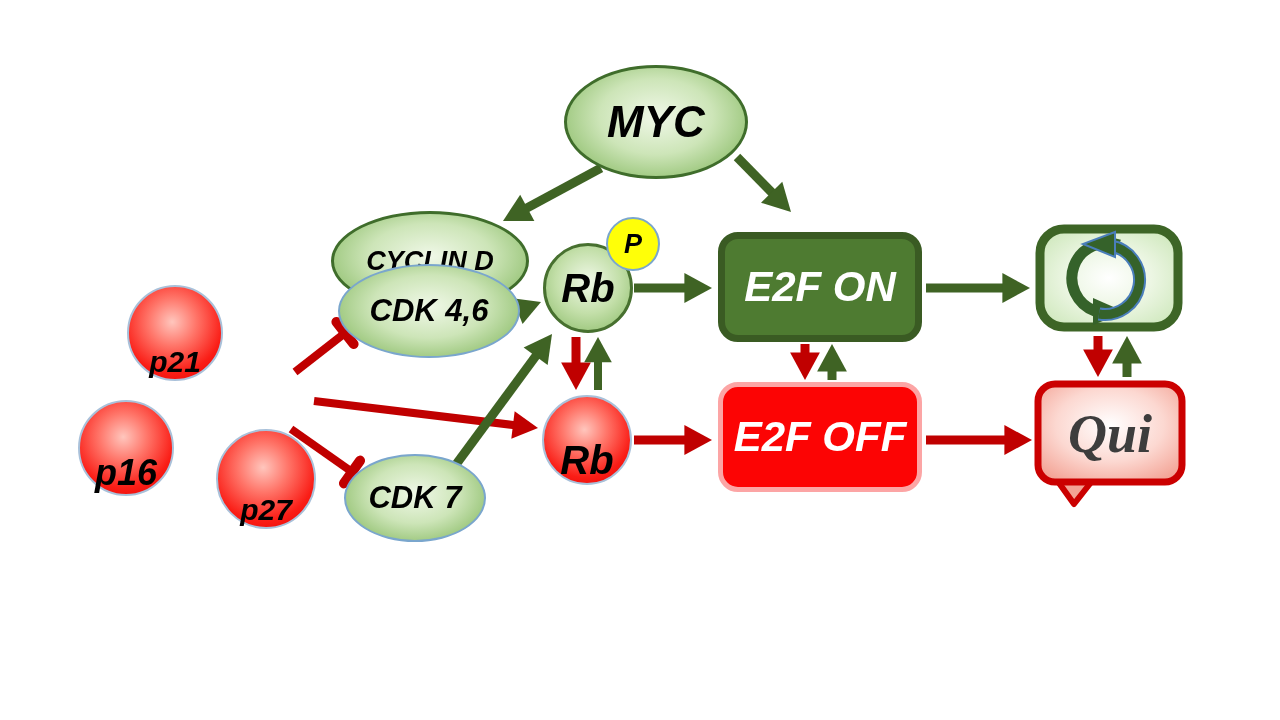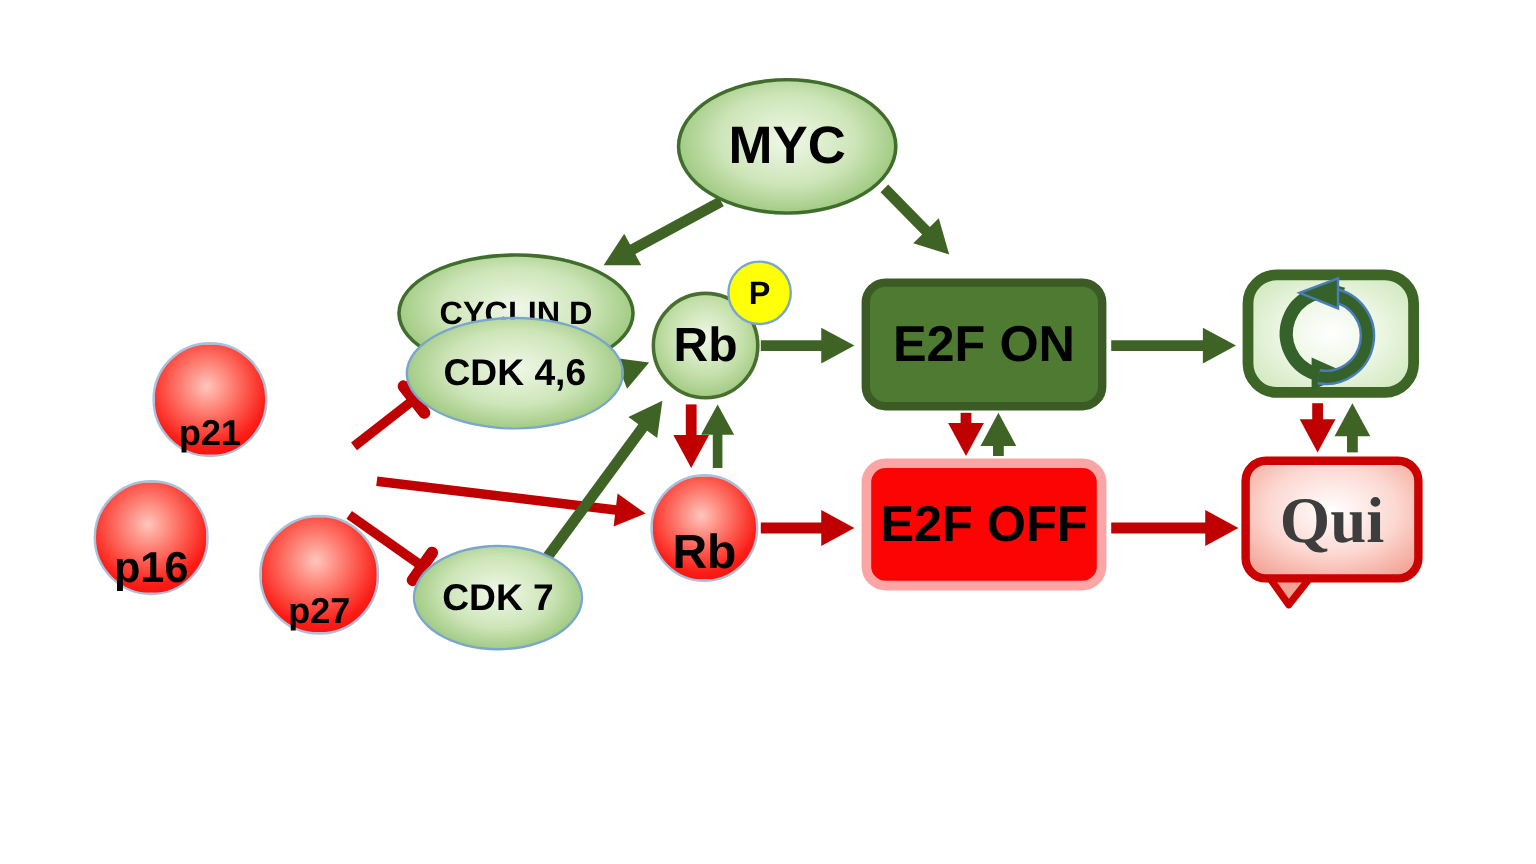--- a/index.html
+++ b/index.html
@@ -1,37 +1,37 @@
 <!DOCTYPE html>
 <html><head>
 <meta charset="utf-8">
 <style>
   html,body{margin:0;padding:0;background:#ffffff;}
   .stage{position:relative;width:1280px;height:720px;background:#ffffff;overflow:hidden;
-         font-family:"Liberation Sans",sans-serif;}
+         font-family:"Liberation Sans",sans-serif;font-style:italic;}
   #edge-layer{position:absolute;left:0;top:0;z-index:5;}
   .node{position:absolute;display:flex;align-items:center;justify-content:center;
         text-align:center;font-weight:bold;color:#000;box-sizing:border-box;z-index:10;}
   .lbl{display:block;}
 
   .green-ellipse{border-radius:50%;
     background:radial-gradient(ellipse at 50% 45%, #f0f8e8 0%, #cde5b8 45%, #8abc67 88%, #7db25c 100%);
     border:3px solid #3f6d2b;}
   .blue-border{border:2px solid #7aa6cd;}
   .green-circle{border-radius:50%;
     background:radial-gradient(circle at 50% 42%, #f0f8e8 0%, #c3dfa9 50%, #87b964 100%);
     border:3px solid #47702f;}
   .red-node{border-radius:50%;
     background:radial-gradient(circle at 47% 38%, #ffc6bd 0%, #ff7569 32%, #fa1d16 68%, #e50000 100%);
     border:2px solid #a9c1da;align-items:flex-end;}
   .yellow-circle{border-radius:50%;background:#ffff08;border:2px solid #7aa6cd;}
 
-  .box{border-radius:20px;color:#000000;z-index:10;}
+  .box{border-radius:20px;color:#ffffff;z-index:10;}
   .e2f-on{background:#4e7b31;border:7px solid #3a5b23;}
-  .e2f-off{background:#fc0404;border:8px solid #fca5a5;}
+  .e2f-off{background:#fc0404;border:5px solid #fca5a5;}
 
   
   #node-myc       {left:564px;top:65px;width:184px;height:114px;font-size:44px;}
   #node-cyclin-d  {left:331px;top:211px;width:198px;height:100px;font-size:27px;z-index:10;}
   #node-cdk46     {left:338px;top:264px;width:182px;height:94px;font-size:31px;z-index:11;justify-content:center;}
   #node-cdk2      {left:344px;top:454px;width:142px;height:88px;font-size:31px;z-index:11;}
   #node-cyclin-e  {left:327px;top:518px;width:180px;height:96px;font-size:28px;z-index:10;}
   #node-rb-active {left:543px;top:243px;width:90px;height:90px;font-size:40px;z-index:10;}
   #node-phospho   {left:606px;top:217px;width:54px;height:54px;font-size:27px;z-index:11;}
   #node-rb-inactive{left:542px;top:395px;width:90px;height:90px;font-size:40px;}

